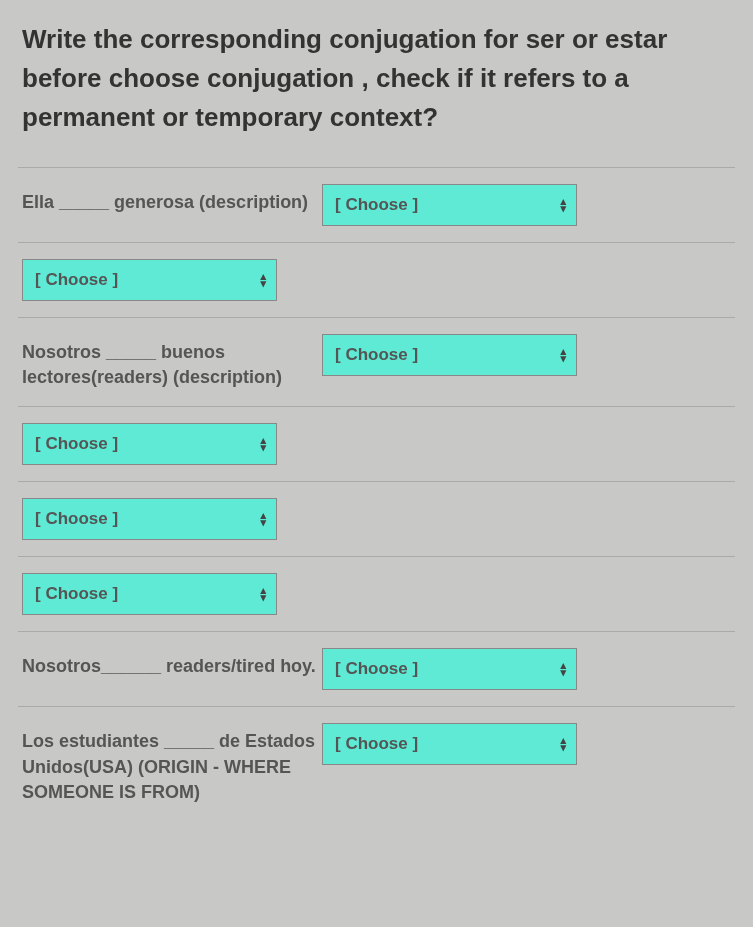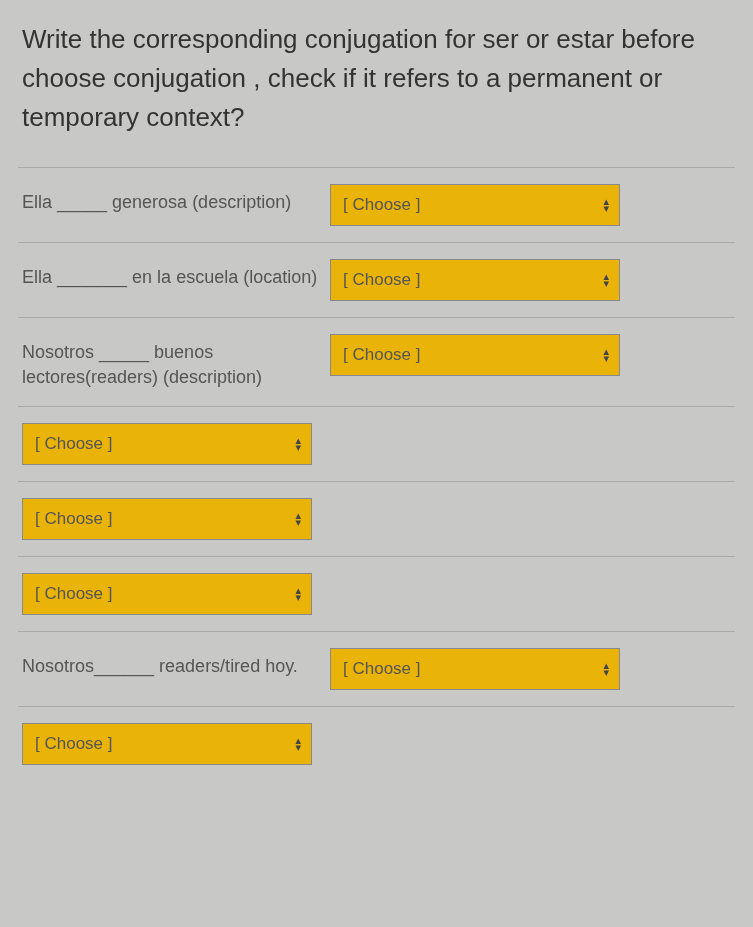--- a/index.html
+++ b/index.html
@@ -1,18 +1,19 @@
 <!DOCTYPE html>
 <html><head>
   <meta charset="utf-8">
   <style>
     * {
       box-sizing: border-box;
       margin: 0;
       padding: 0;
+      font-weight: bold;
     }
     body {
       font-family: Arial, Helvetica, sans-serif;
       background: #c8c8c6;
       width: 753px;
       height: 927px;
       padding: 20px 18px;
       color: #3a3a3a;
     }
     .heading {
@@ -23,39 +24,39 @@
       padding: 0 4px;
     }
     .questions {
       border-top: 1px solid #aaa;
     }
     .question-row {
       display: flex;
       align-items: flex-start;
       border-bottom: 1px solid #aaa;
       padding: 16px 4px;
-      gap: 8px;
+      gap: 0;
     }
     .prompt {
       flex: 0 0 300px;
       font-size: 18px;
       color: #555;
       line-height: 1.4;
       padding-top: 6px;
     }
     .select-wrap {
       flex: 1;
       display: flex;
       align-items: center;
     }
     .dropdown {
-      width: 290px;
+      width: 255px;
       height: 42px;
       border: 1px solid #888;
-      background: #eab308;
+      background: #5eead4;
       color: #555;
       font-size: 17px;
       padding: 0 30px 0 12px;
       display: flex;
       align-items: center;
       position: relative;
       cursor: pointer;
     }
     .dropdown-arrow {
       position: absolute;
@@ -86,21 +87,20 @@
     <div class="prompt">Ella _____ generosa (description)</div>
     <div class="select-wrap">
       <div class="dropdown">
         <span>[ Choose ]</span>
         <span class="dropdown-arrow"></span>
       </div>
     </div>
   </div>
 
   <div class="question-row">
-    <div class="prompt">Ella _______ en la escuela (location)</div>
     <div class="select-wrap">
       <div class="dropdown">
         <span>[ Choose ]</span>
         <span class="dropdown-arrow"></span>
       </div>
     </div>
   </div>
 
   <div class="question-row">
     <div class="prompt">Nosotros _____ buenos lectores(readers) (description)</div>
@@ -143,20 +143,21 @@
     <div class="prompt">Nosotros______ readers/tired hoy.</div>
     <div class="select-wrap">
       <div class="dropdown">
         <span>[ Choose ]</span>
         <span class="dropdown-arrow"></span>
       </div>
     </div>
   </div>
 
   <div class="question-row" style="border-bottom:none;">
+    <div class="prompt">Los estudiantes _____ de Estados Unidos(USA) (ORIGIN - WHERE SOMEONE IS FROM)</div>
     <div class="select-wrap">
       <div class="dropdown">
         <span>[ Choose ]</span>
         <span class="dropdown-arrow"></span>
       </div>
     </div>
   </div>
 
 </div>
 

